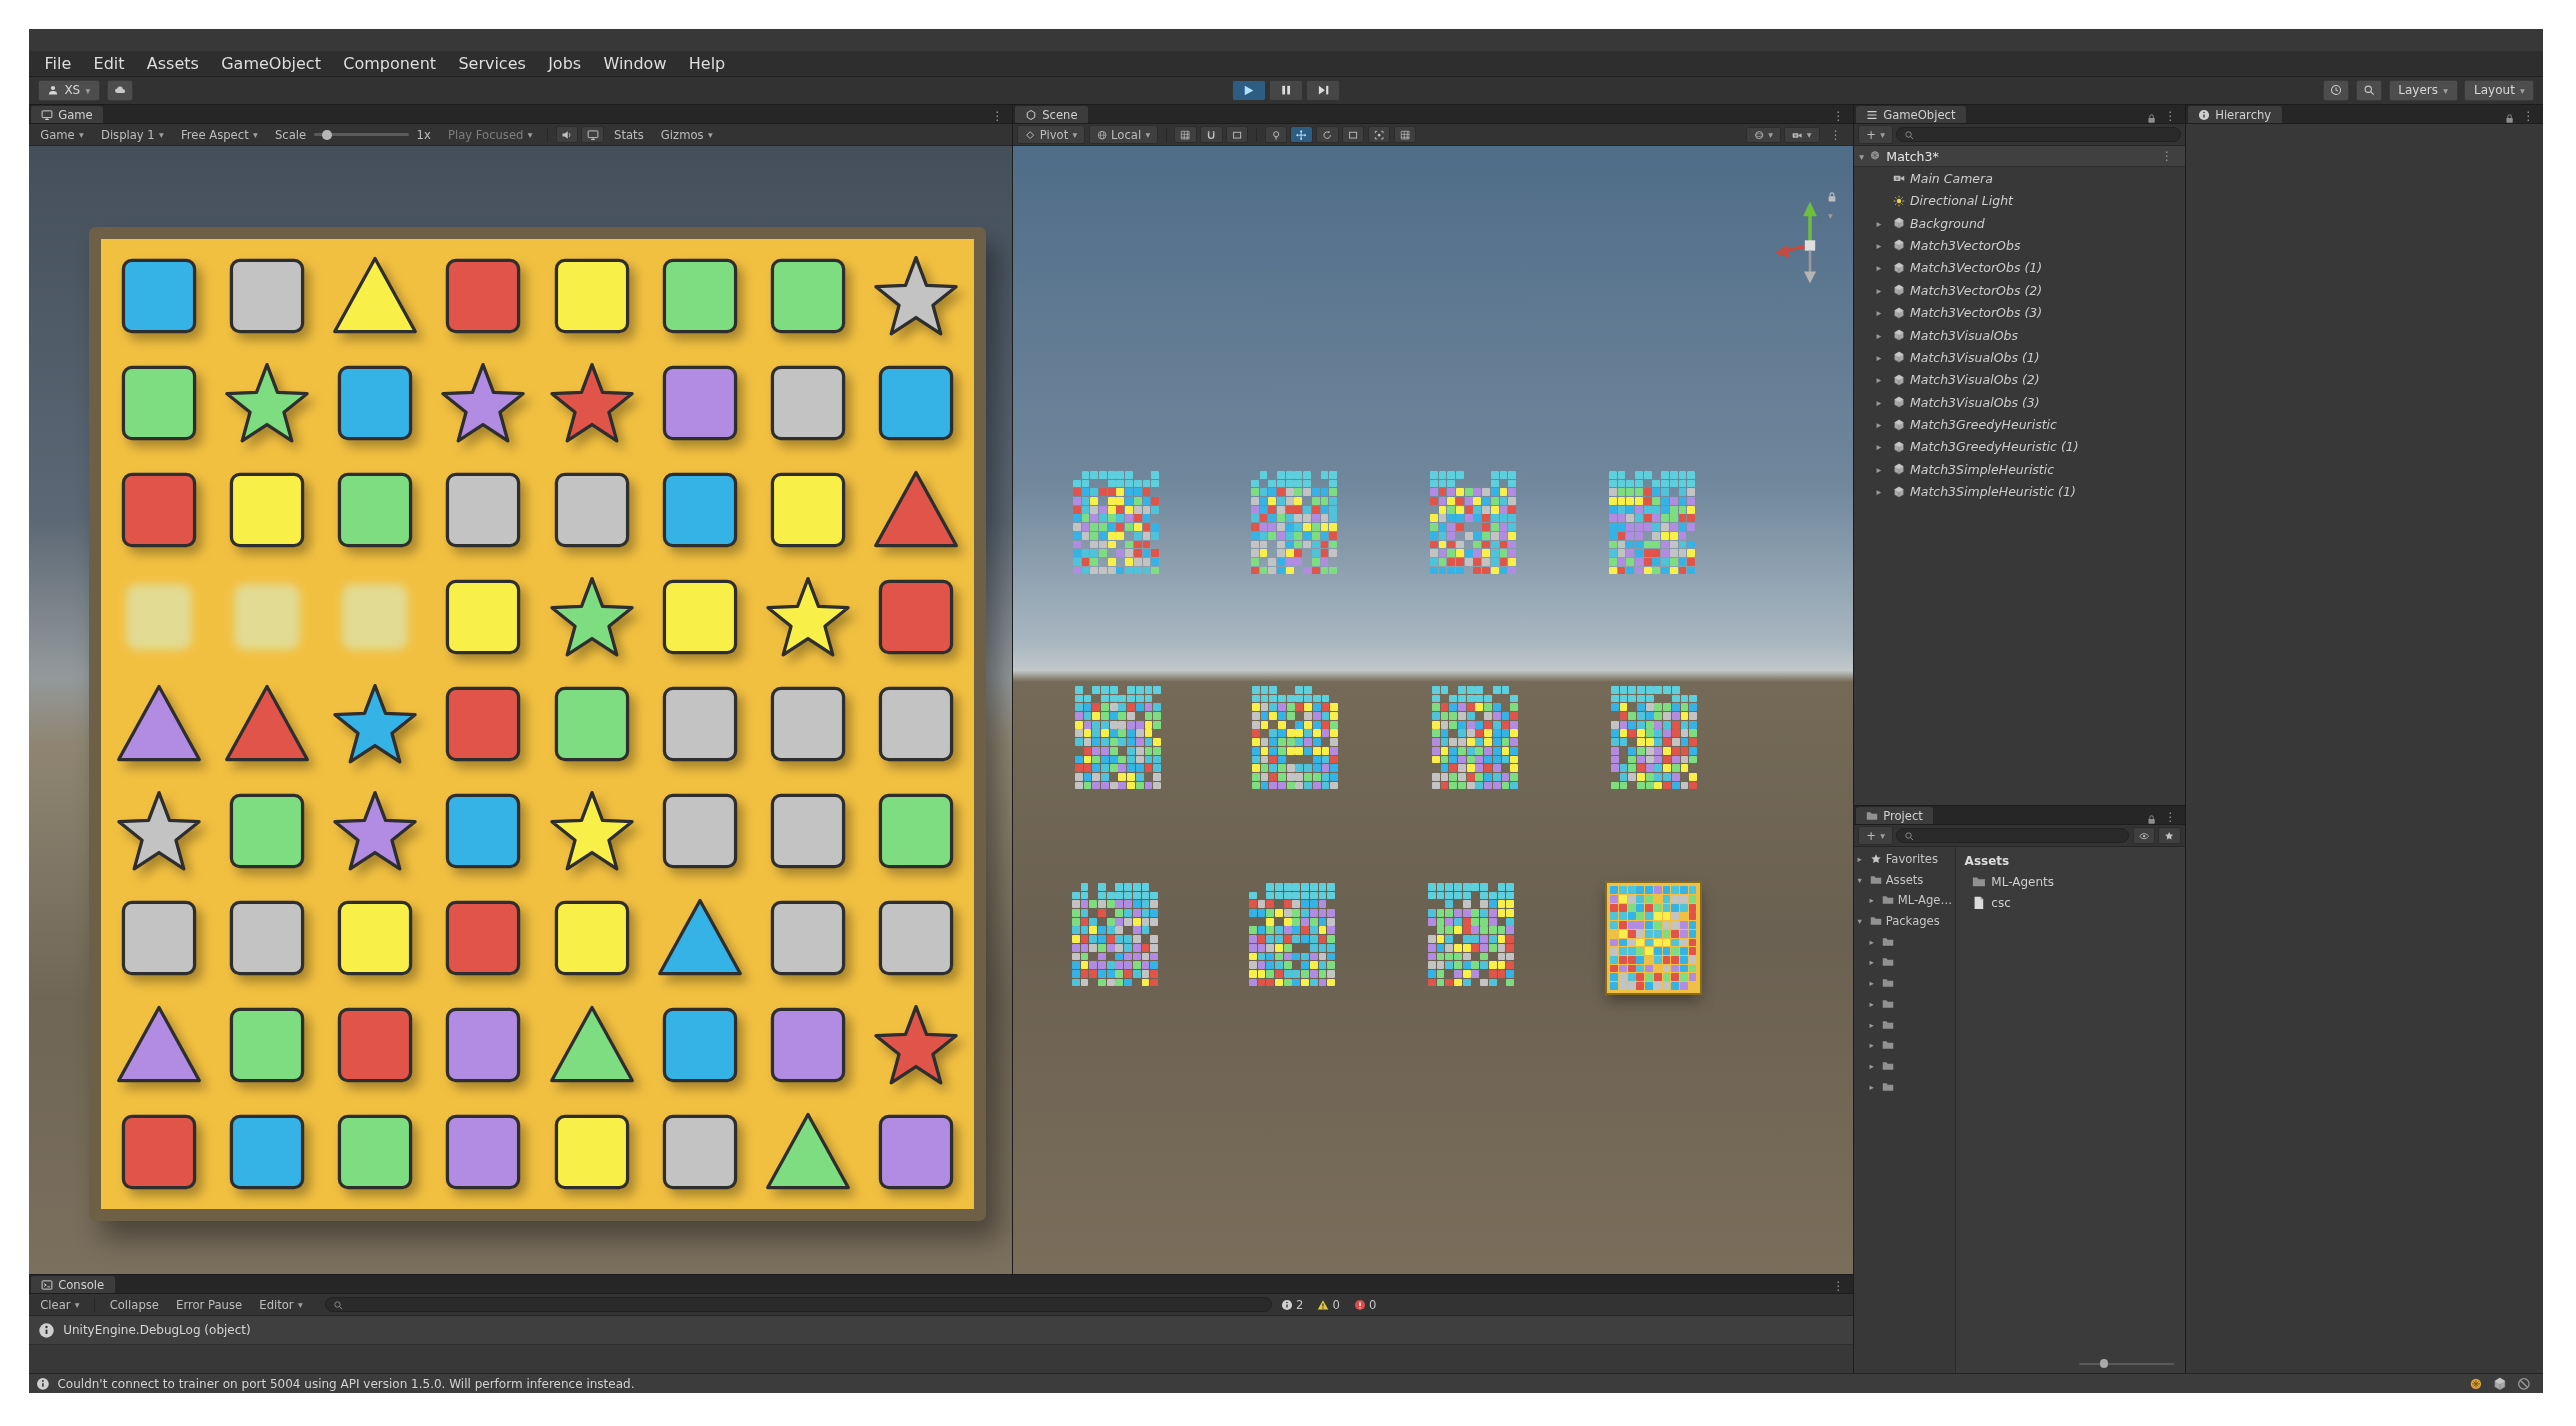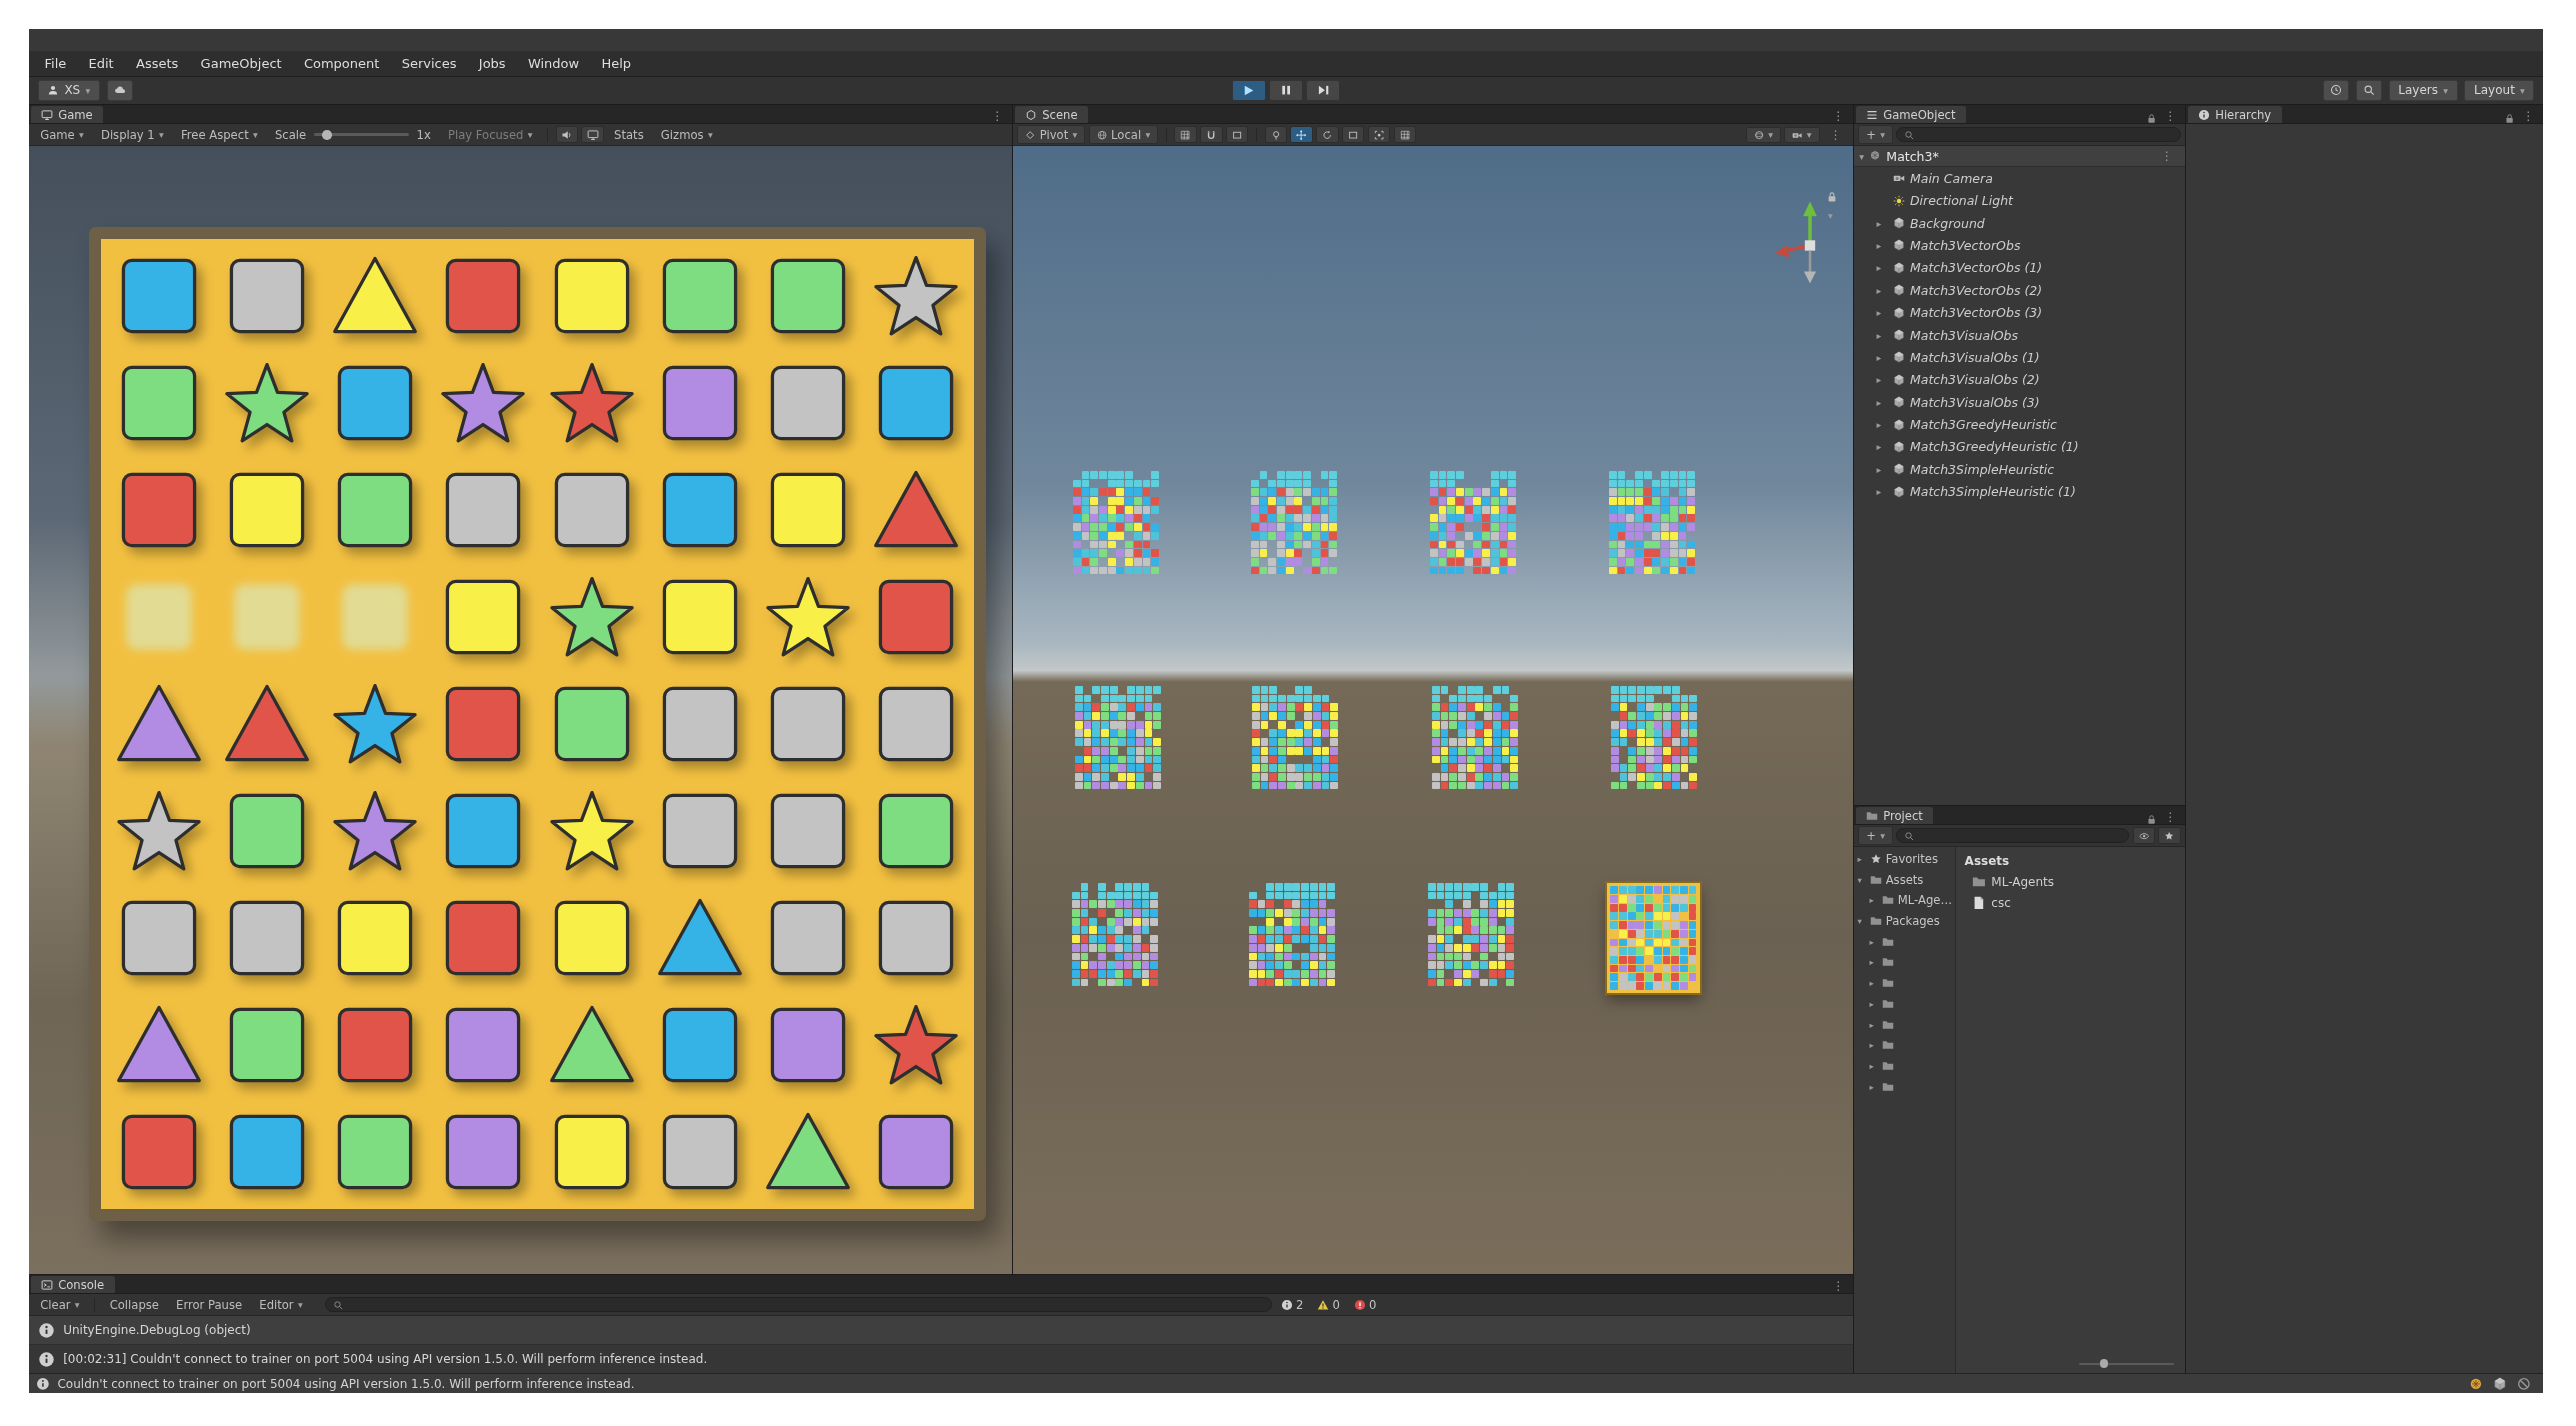--- a/index.html
+++ b/index.html
@@ -3,21 +3,21 @@
 <meta charset="utf-8">
 <style>
   *{margin:0;padding:0;box-sizing:border-box;}
   html,body{width:2576px;height:1426px;background:#ffffff;overflow:hidden;font-family:"DejaVu Sans","Liberation Sans",sans-serif;}
   #window{position:absolute;left:29px;top:29px;width:2514px;height:1364px;background:#383838;color:#c8c8c8;font-size:13px;overflow:hidden;}
 
   
   #titlebar{position:absolute;left:0;top:0;width:100%;height:22.4px;background:#1b1b1b;display:flex;align-items:center;gap:6.9px;padding:0 6.9px;font-size:11.6px;color:#b4b4b4;}
   .win-controls{margin-left:auto;display:flex;gap:29px;align-items:center;padding-right:12px;color:#d0d0d0;font-size:13px;}
   .maxbox{width:9.5px;height:9.5px;border:1.3px solid #cfcfcf;display:inline-block;}
-  #menubar{position:absolute;left:0;top:22.4px;width:100%;height:26px;background:#2e2e2e;border-bottom:0.9px solid #1f1f1f;display:flex;align-items:center;gap:1.7px;padding:0 5.2px;font-size:13px;color:#dedede;}
+  #menubar{position:absolute;left:0;top:22.4px;width:100%;height:26px;background:#2e2e2e;border-bottom:0.9px solid #1f1f1f;display:flex;align-items:center;gap:1.7px;padding:0 5.2px;font-size:16px;color:#dedede;}
   .menu-item{padding:3.4px 10.3px;border-radius:2.6px;}
   #toolbar{position:absolute;left:0;top:48px;width:100%;height:27.6px;background:#323232;border-bottom:0.9px solid #1b1b1b;display:flex;align-items:center;padding:0 8.6px;}
   .tb-left,.tb-right{display:flex;align-items:center;gap:6.9px;}
   .tb-left{flex:1;}
   .tb-right{flex:1;justify-content:flex-end;}
   .tb-center{display:flex;gap:3.4px;}
   .tb-drop{display:flex;align-items:center;gap:5.2px;background:#4d4d4d;border:0.9px solid #393939;border-radius:2.6px;padding:2.6px 8.6px;font-size:12px;color:#d6d6d6;}
   .tb-iconbtn{display:flex;align-items:center;justify-content:center;width:26px;height:20.7px;background:#4d4d4d;border:0.9px solid #393939;border-radius:2.6px;color:#c9c9c9;}
   .playbtn{width:34px;height:20.7px;background:#464646;border:0.9px solid #333;border-radius:2.6px;display:flex;align-items:center;justify-content:center;color:#dcdcdc;}
   .playbtn.active{background:#2e5d84;color:#aee2ff;}
@@ -2711,30 +2711,20 @@
         <div class="c-entry sel">
           <span class="icon20">
             <svg viewBox="0 0 16 16">
               <circle cx="8" cy="8" r="6.8" fill="#cfcfcf"></circle>
               <path d="M8 7.2v4" stroke="#333" stroke-width="1.8"></path>
               <circle cx="8" cy="4.7" r="1.1" fill="#333"></circle>
             </svg>
           </span>
           <span>UnityEngine.DebugLog (object)</span>
         </div>
-        <div class="c-entry alt">
-          <span class="icon20">
-            <svg viewBox="0 0 16 16">
-              <circle cx="8" cy="8" r="6.8" fill="#cfcfcf"></circle>
-              <path d="M8 7.2v4" stroke="#333" stroke-width="1.8"></path>
-              <circle cx="8" cy="4.7" r="1.1" fill="#333"></circle>
-            </svg>
-          </span>
-          <span>[00:02:31] Couldn't connect to trainer on port 5004 using API version 1.5.0. Will perform inference instead.</span>
-        </div>
       </div>
   </div>
 
   <div id="statusbar">
     <span class="icon16">
         <svg viewBox="0 0 16 16">
           <circle cx="8" cy="8" r="6.8" fill="#cfcfcf"></circle>
           <path d="M8 7.2v4" stroke="#333" stroke-width="1.8"></path>
           <circle cx="8" cy="4.7" r="1.1" fill="#333"></circle>
         </svg>

